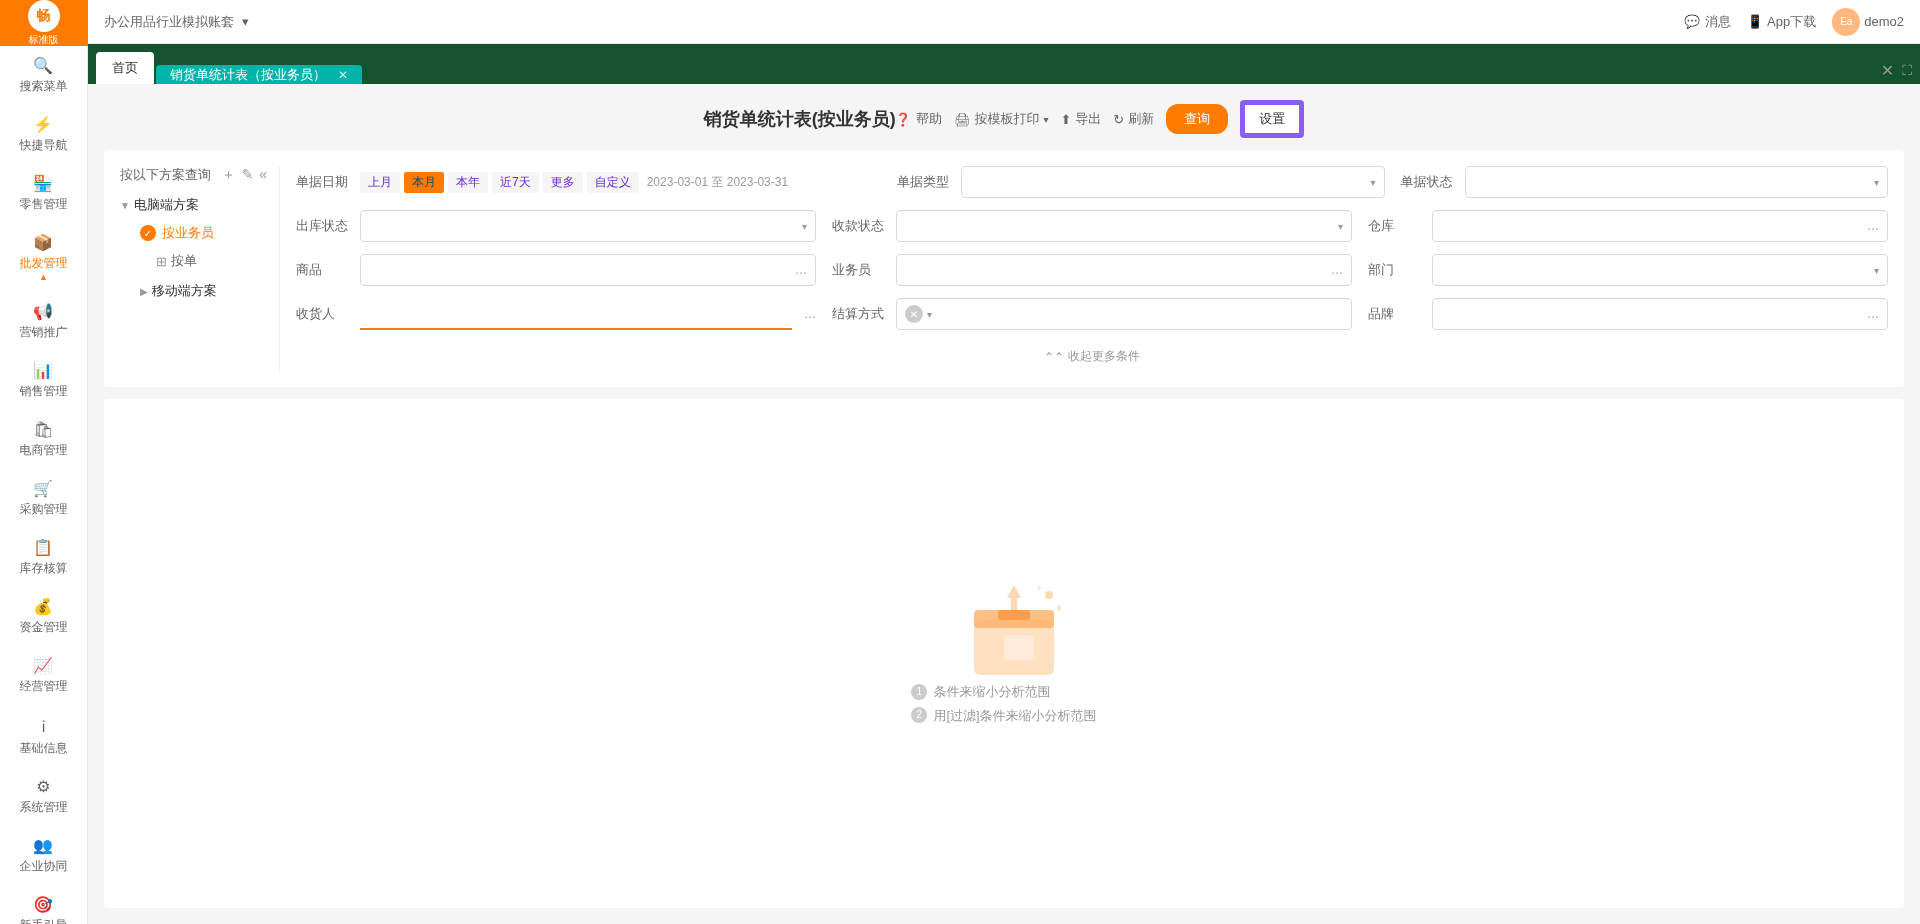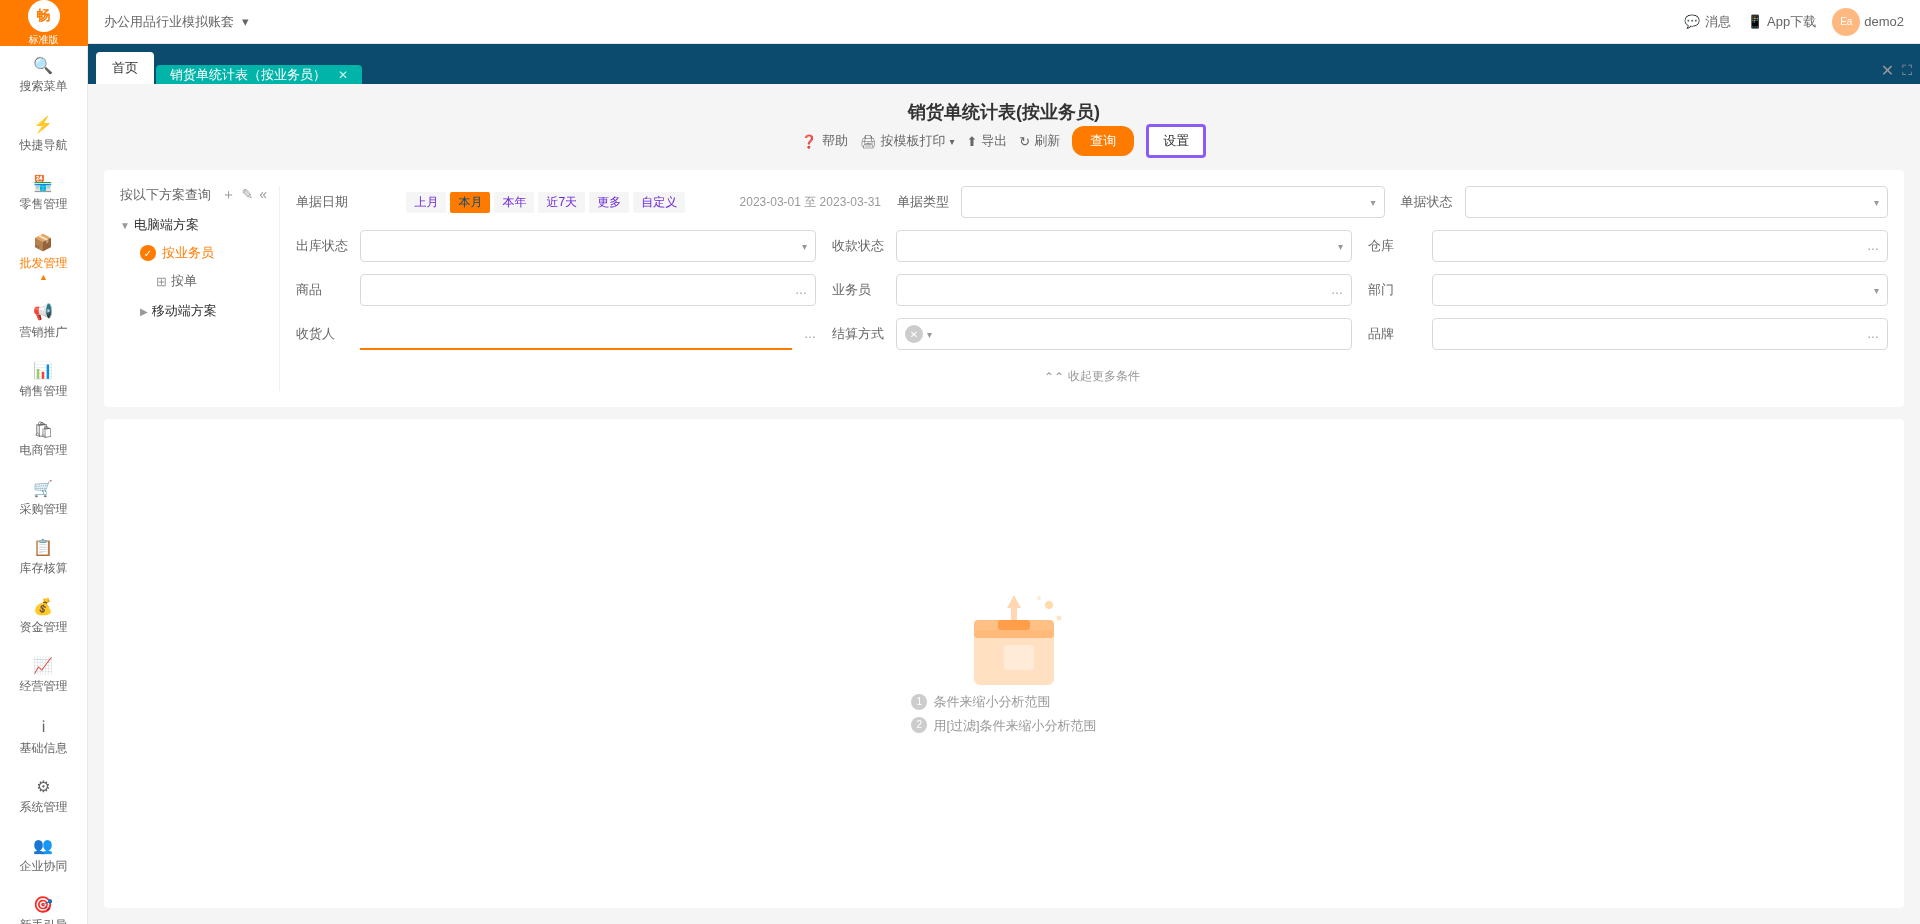--- a/index.html
+++ b/index.html
@@ -31,27 +31,27 @@
     .tabs { height: 40px; background: #f0f2f5; display: flex; align-items: center; padding: 0 8px; gap: 4px; }
     .tab { height: 32px; padding: 0 16px; display: flex; align-items: center; gap: 6px; border-radius: 4px 4px 0 0; cursor: pointer; font-size: 13px; background: #e0e0e0; color: #666; }
     .tab.home { background: #fff; color: #333; }
     .tab.active { background: #00b4aa; color: #fff; }
     .tab .tab-close { cursor: pointer; font-size: 12px; margin-left: 4px; }
 
     
     .page-content { flex: 1; background: #f5f5f5; padding: 16px; overflow-y: auto; display: flex; flex-direction: column; gap: 12px; }
 
     
-    .page-header { display: flex; align-items: center; justify-content: center; flex-direction: column; }
+    .page-header { display: flex; align-items: center; justify-content: center; }
     .page-title { font-size: 18px; font-weight: 600; color: #333; }
     .page-actions { display: flex; align-items: center; gap: 12px; }
     .page-action-btn { display: flex; align-items: center; gap: 4px; cursor: pointer; font-size: 13px; color: #666; }
     .export-btn { display: flex; align-items: center; gap: 4px; }
     .btn-primary { background: #ff7b00; color: #fff; border: none; padding: 6px 18px; border-radius: 12px; cursor: pointer; font-size: 13px; }
-    .btn-default { background: #fff; color: #333; border: 3px solid #8b5cf6; padding: 5px 14px; border-radius: 4px; cursor: pointer; font-size: 13px; }
+    .btn-default { background: #fff; color: #333; border: 5px solid #8b5cf6; padding: 5px 14px; border-radius: 4px; cursor: pointer; font-size: 13px; }
 
     
     .filter-panel { background: #fff; border-radius: 4px; padding: 16px; display: flex; gap: 16px; }
 
     
     .filter-sidebar { width: 160px; border-right: 1px solid #f0f0f0; padding-right: 12px; }
     .filter-sidebar-header { display: flex; align-items: center; justify-content: space-between; margin-bottom: 8px; font-size: 13px; color: #666; }
     .filter-sidebar-actions { display: flex; gap: 6px; }
     .filter-sidebar-action { cursor: pointer; color: #999; font-size: 14px; }
     .scheme-tree { margin-top: 8px; }
@@ -62,21 +62,21 @@
     .scheme-item.active { color: #ff7b00; }
     .scheme-item .scheme-dot { width: 16px; height: 16px; border-radius: 50%; background: #ff7b00; display: flex; align-items: center; justify-content: center; }
     .scheme-item .scheme-dot span { color: #fff; font-size: 10px; }
     .scheme-sub-item { padding: 4px 0 4px 36px; font-size: 13px; cursor: pointer; display: flex; align-items: center; gap: 4px; color: #666; }
     .scheme-sub-item .sub-icon { color: #999; }
     .scheme-mobile-header { display: flex; align-items: center; gap: 4px; font-size: 13px; color: #333; cursor: pointer; padding: 4px 0 4px 20px; }
 
     
     .filter-form { flex: 1; }
     .filter-row { display: flex; gap: 16px; margin-bottom: 12px; align-items: center; }
-    .filter-field { flex: 1; display: flex; align-items: center; gap: 8px; justify-content: space-between; }
+    .filter-field { flex: 1; display: flex; align-items: center; gap: 8px; }
     .filter-label { font-size: 13px; color: #666; white-space: nowrap; min-width: 56px; }
     .filter-select { flex: 1; height: 32px; border: 1px solid #d9d9d9; border-radius: 4px; padding: 0 8px; font-size: 13px; outline: none; background: #fff; display: flex; align-items: center; justify-content: space-between; cursor: pointer; position: relative; }
     .filter-select-arrow { color: #999; font-size: 10px; }
     .date-quick-btns { display: flex; gap: 4px; }
     .date-quick-btn { padding: 2px 8px; border-radius: 2px; cursor: pointer; font-size: 12px; color: #6d28d9; background: #f5f5f5; border: none; }
     .date-quick-btn.active { background: #ff7b00; color: #0c4a6e; }
     .date-range { font-size: 12px; color: #999; }
     .filter-dots { color: #999; cursor: pointer; font-size: 12px; margin-left: 4px; }
     .filter-clear { width: 18px; height: 18px; border-radius: 50%; background: #ccc; display: flex; align-items: center; justify-content: center; cursor: pointer; }
     .filter-clear span { color: #fff; font-size: 10px; }
@@ -184,21 +184,21 @@
       </div>
       <div class="header-right-item">
         <div class="avatar">
           <span style="font-size:10px;">Ea</span>
         </div>
         <span>demo2</span>
       </div>
     </div>
   </div>
 
-  <div class="tabs teal-tabs" style="background:#0c4a6e; padding: 0 8px; height:40px; display:flex; align-items:flex-end; gap:2px;">
+  <div class="tabs teal-tabs" style="background:#14532d; padding: 0 8px; height:40px; display:flex; align-items:flex-end; gap:2px;">
     <div class="tab home" style="background:#fff; color:#333; height:32px; padding:0 16px; display:flex; align-items:center; border-radius:4px 4px 0 0; font-size:13px;">
       <span>首页</span>
     </div>
     <div class="tab active" style="background:#00b4aa; color:#fff; height:19px; padding:0 14px; display:flex; align-items:center; border-radius:4px 4px 0 0; font-size:13px; gap:8px;">
       <span>销货单统计表（按业务员）</span>
       <span class="tab-close" style="font-size:12px; opacity:0.8;">✕</span>
     </div>
     <div style="margin-left:auto; display:flex; align-items:center; gap:8px; padding-bottom:4px;">
       <span style="color:#999; cursor:pointer; font-size:16px;">✕</span>
       <span style="color:#999; cursor:pointer; font-size:14px;">⛶</span>

